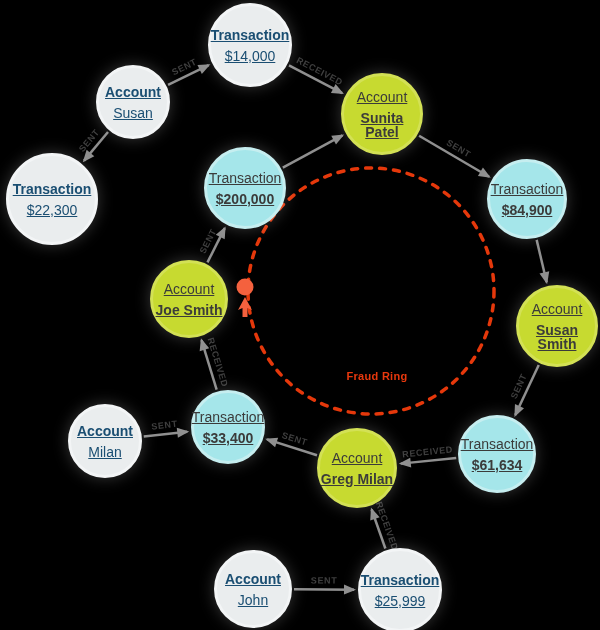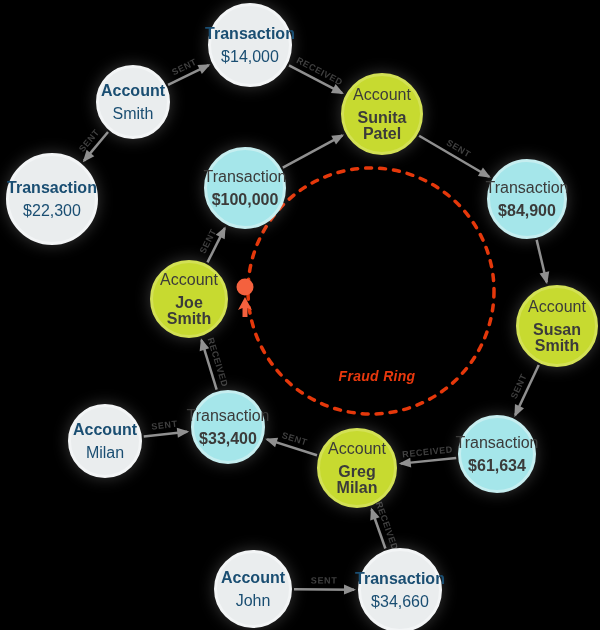--- a/index.html
+++ b/index.html
@@ -8,34 +8,34 @@
     background:#000;font-family:"Liberation Sans",sans-serif;
   }
   .layer{position:absolute;left:0;top:0;width:600px;height:630px;}
   .node{
     position:absolute;border-radius:50%;
     display:flex;flex-direction:column;align-items:center;justify-content:center;
     gap:7px;text-align:center;cursor:pointer;
     box-shadow:0 0 16px rgba(255,255,255,0.22);
     box-sizing:border-box;
   }
-  .node span{display:block;font-size:16px;line-height:1;pointer-events:none;}
+  .node span{display:block;font-size:14px;line-height:1;pointer-events:none;text-decoration:underline;}
   .style-gray{background:#eaedee;border:3px solid #f3f5f6;color:#1a4e72;}
   .style-gray .node-title{font-weight:700;}
   .style-green{background:#c7da30;border:3px solid #d3e155;color:#3b3b3a;}
   .style-green .node-value{font-weight:700;}
   .style-cyan{background:#a5e6ea;border:3px solid #c6eef0;color:#3b3b3a;}
   .style-cyan .node-value{font-weight:700;}
   .edge-label{
     font-size:9px;font-weight:700;letter-spacing:0.6px;
     fill:#3f3f3f;text-anchor:middle;
   }
   .fraud-label{
     position:absolute;transform:translate(-50%,-50%);
-    font-size:14px;font-weight:700;letter-spacing:0.3px;white-space:nowrap;font-style:italic;
+    font-size:11px;font-weight:700;letter-spacing:0.3px;white-space:nowrap;
   }
 </style>
 </head>
 <body>
 
 <div class="stage">
   <svg id="edges-layer" class="layer" width="600" height="630" viewBox="0 0 600 630">
       <defs>
         <marker id="arrow" markerUnits="userSpaceOnUse" markerWidth="14" markerHeight="12" refX="11" refY="6" orient="auto">
           <path d="M1,1 L13,6 L1,11 Z" fill="#8f8f8f"></path>
@@ -73,33 +73,33 @@
       <circle cx="245" cy="287" r="8.5" fill="#f4613e"></circle>
       <path d="M245,297 L238,310 L242.5,308 L242.5,317 L247.5,317 L247.5,308 L252,310 Z" fill="#f4613e"></path>
     </svg>
   <div id="nodes-layer" class="layer">
       <div class="node style-gray" style="left: 208px; top: 3px; width: 84px; height: 84px;">
         <span class="node-title">Transaction</span>
         <span class="node-value">$14,000</span>
       </div>
       <div class="node style-gray" style="left: 96px; top: 65px; width: 74px; height: 74px;">
         <span class="node-title">Account</span>
-        <span class="node-value">Smith</span>
+        <span class="node-value">Susan</span>
       </div>
       <div class="node style-gray" style="left: 6px; top: 153px; width: 92px; height: 92px;">
         <span class="node-title">Transaction</span>
         <span class="node-value">$22,300</span>
       </div>
       <div class="node style-green" style="left: 341px; top: 73px; width: 82px; height: 82px;">
         <span class="node-title">Account</span>
         <span class="node-value">Sunita Patel</span>
       </div>
       <div class="node style-cyan" style="left: 204px; top: 147px; width: 82px; height: 82px;">
         <span class="node-title">Transaction</span>
-        <span class="node-value">$100,000</span>
+        <span class="node-value">$200,000</span>
       </div>
       <div class="node style-cyan" style="left: 487px; top: 159px; width: 80px; height: 80px;">
         <span class="node-title">Transaction</span>
         <span class="node-value">$84,900</span>
       </div>
       <div class="node style-green" style="left: 150px; top: 260px; width: 78px; height: 78px;">
         <span class="node-title">Account</span>
         <span class="node-value">Joe Smith</span>
       </div>
       <div class="node style-green" style="left: 516px; top: 285px; width: 82px; height: 82px;">
@@ -121,17 +121,17 @@
       <div class="node style-gray" style="left: 68px; top: 404px; width: 74px; height: 74px;">
         <span class="node-title">Account</span>
         <span class="node-value">Milan</span>
       </div>
       <div class="node style-gray" style="left: 214px; top: 550px; width: 78px; height: 78px;">
         <span class="node-title">Account</span>
         <span class="node-value">John</span>
       </div>
       <div class="node style-gray" style="left: 358px; top: 548px; width: 84px; height: 84px;">
         <span class="node-title">Transaction</span>
-        <span class="node-value">$34,660</span>
+        <span class="node-value">$25,999</span>
       </div>
     </div>
   <div class="fraud-label" id="fraud-label" style="left: 377px; top: 376px; color: rgb(232, 56, 13);">Fraud Ring</div>
 </div>
 
 </body></html>

